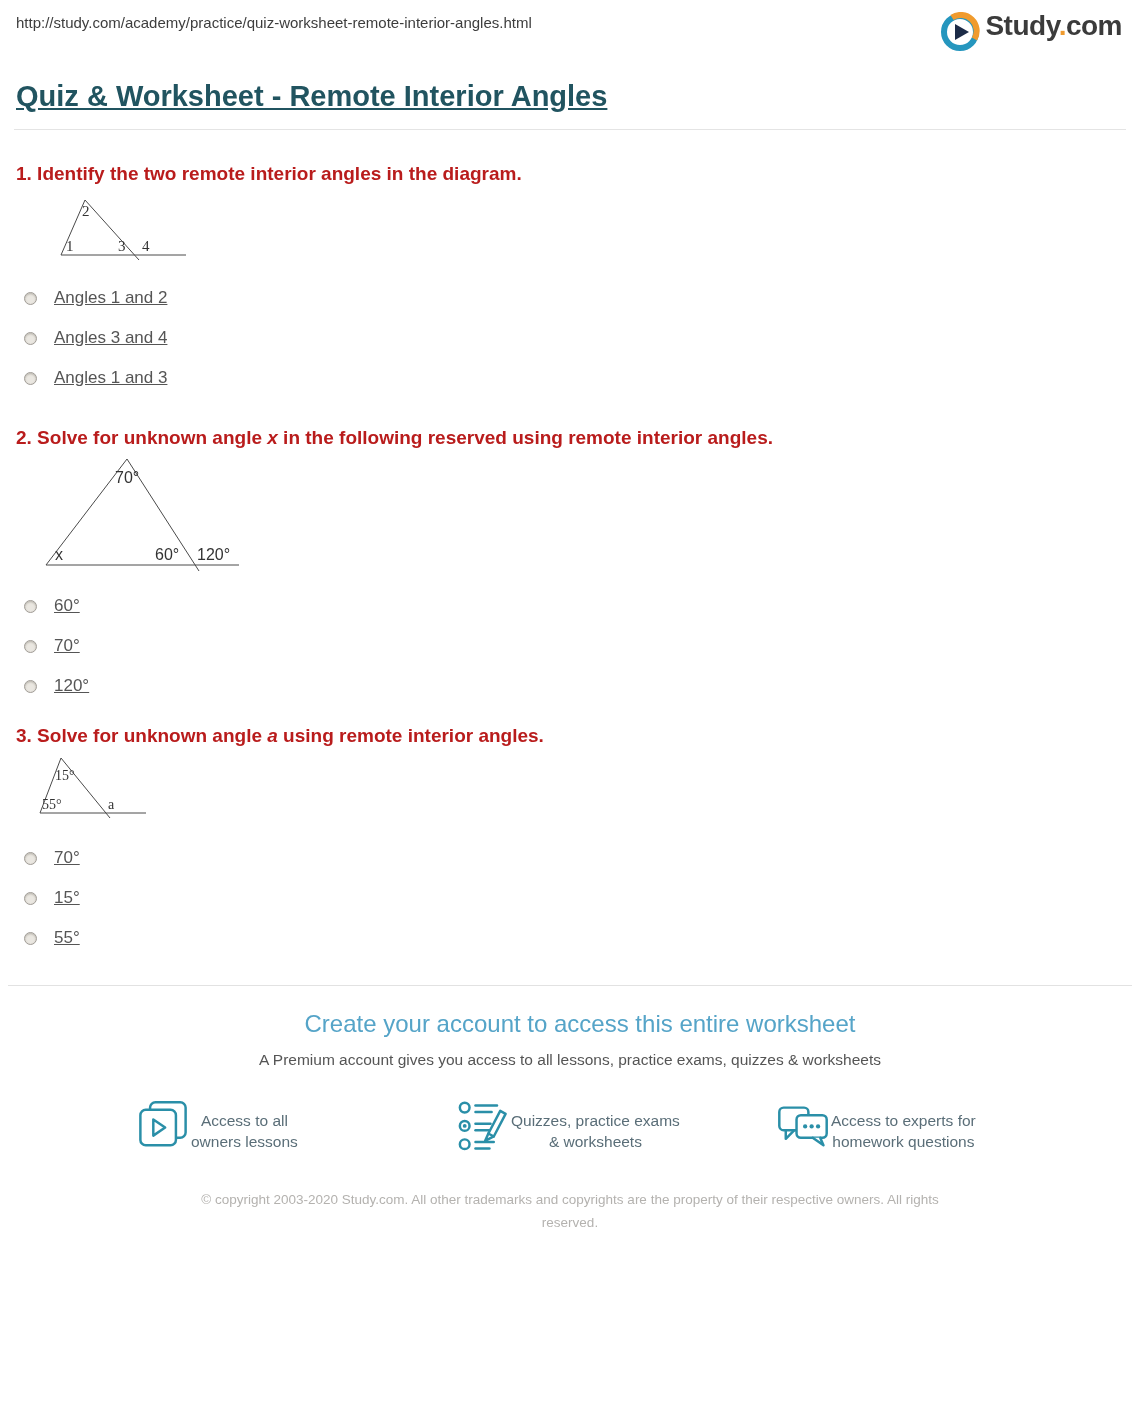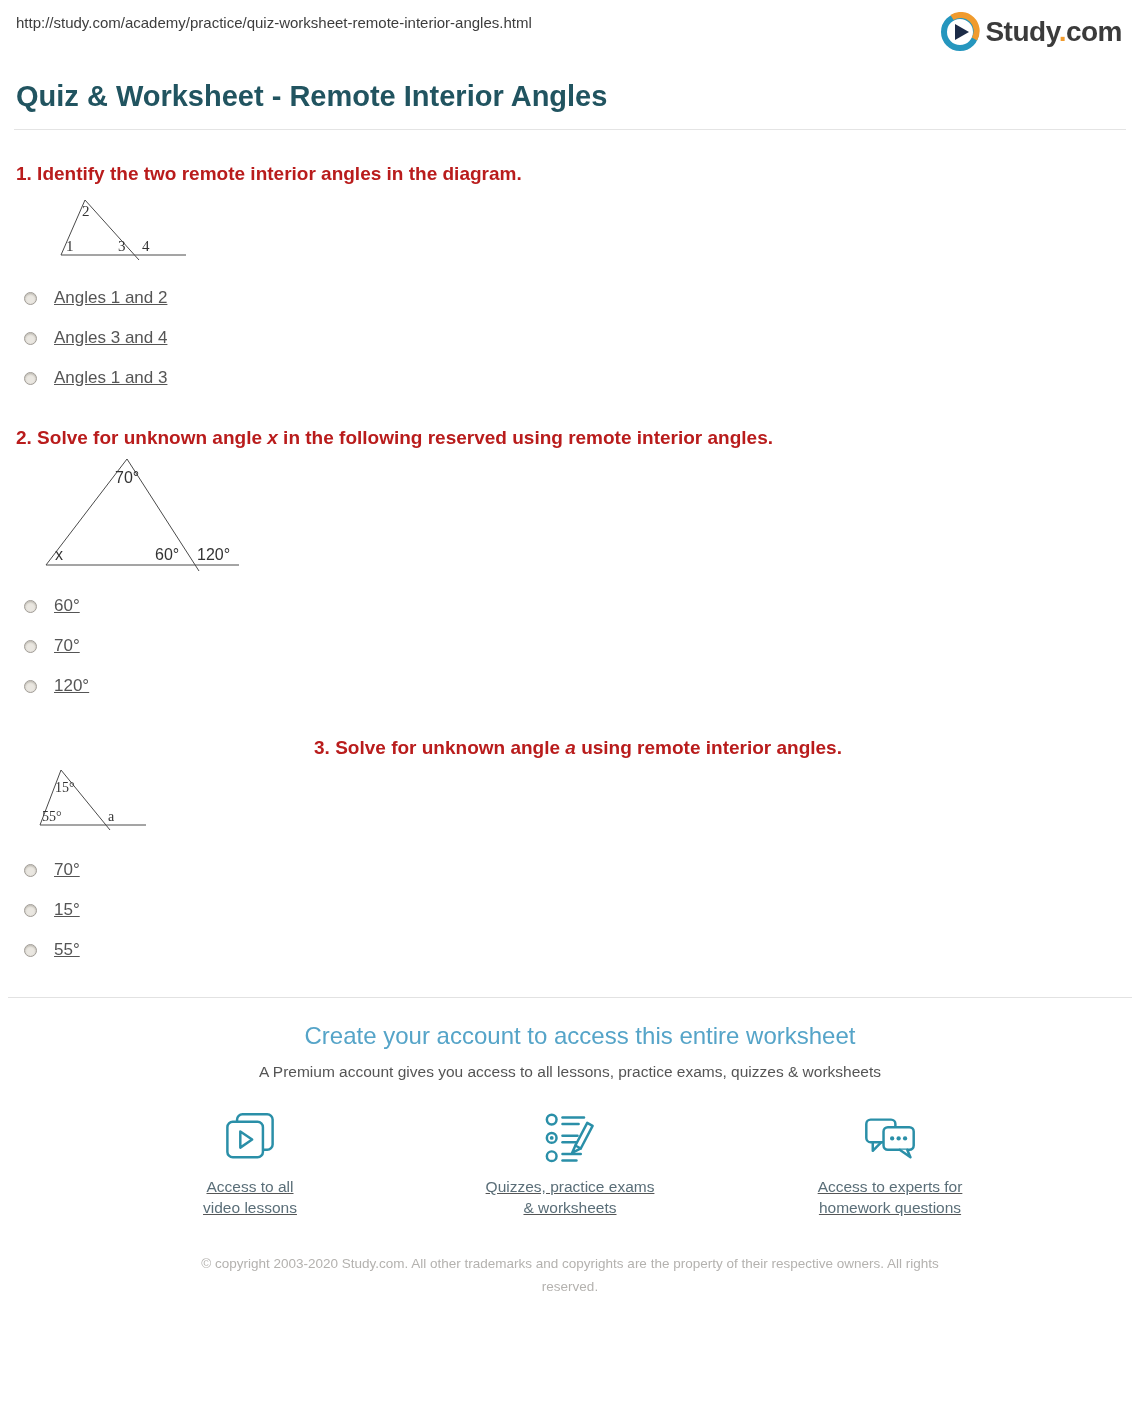--- a/index.html
+++ b/index.html
@@ -2,35 +2,35 @@
 <html><head>
 <meta charset="utf-8">
 <style>
   * { margin: 0; padding: 0; box-sizing: border-box; }
   html, body { width: 1140px; background: #ffffff; font-family: "Liberation Sans", sans-serif; color: #555555; }
   body { height: 1406px; overflow: hidden; }
 
   
   .header { display: flex; justify-content: space-between; align-items: flex-start; padding: 12px 18px 0 16px; }
   .url-text { font-size: 15px; color: #3d3d3d; padding-top: 2px; }
-  .logo { display: flex; align-items: center; gap: 5px; }
+  .logo { display: flex; align-items: flex-start; gap: 5px; }
   .logo-text { font-size: 28px; font-weight: bold; color: #3b3b3b; letter-spacing: -0.5px; line-height: 1; }
   .logo-dot { color: #f09b2e; }
 
   
-  .page-title { margin: 28px 16px 0 16px; font-size: 29px; font-weight: bold; color: #215460; }
+  .page-title { margin: 28px 16px 0 16px; font-size: 29px; font-weight: bold; color: #215460; text-decoration: underline; }
   .title-divider { border: none; border-top: 1px solid #e4e4e4; margin: 16px 14px 0 14px; }
 
   
   .question { margin-left: 16px; }
   .q-heading { font-size: 19px; font-weight: bold; color: #b91c1c; }
   .q-heading em { font-style: italic; font-weight: bold; }
   .q1 { margin-top: 33px; }
   .q2 { margin-top: 38px; }
-  .q3 { margin-top: 40px; text-align: center; }
+  .q3 { margin-top: 28px; }
   .diagram { display: block; }
   .diagram line { stroke: #4a4a4a; stroke-width: 1; }
   .diagram text { fill: #333333; }
   .serif-label { font-family: "Liberation Serif", serif; font-size: 15px; }
   .serif-label-sm { font-family: "Liberation Serif", serif; font-size: 14px; }
   .sans-label { font-family: "Liberation Sans", sans-serif; font-size: 16px; }
   .d1 { margin: 10px 0 0 40px; }
   .d2 { margin: 4px 0 0 25px; }
   .d3 { margin: 8px 0 0 18px; }
 
@@ -39,21 +39,21 @@
   .radio { width: 13px; height: 13px; border-radius: 50%; border: 1px solid #a19d97; background: #eae7e1;
            box-shadow: inset 0 1px 2px rgba(120,115,105,0.45); margin-left: 8px; flex: 0 0 auto; cursor: pointer; }
   .option-label { margin-left: 17px; font-size: 17px; color: #555555; cursor: pointer; }
   .opts2 { margin-top: 20px; }
 
   
   .cta-divider { border: none; border-top: 1px solid #e2e2e2; margin: 36px 8px 0 8px; }
   .cta-title { margin-top: 24px; text-align: center; font-size: 24px; font-weight: 400; color: #55a4c8; padding-left: 20px; }
   .cta-subtitle { margin-top: 13px; text-align: center; font-size: 15.5px; color: #555555; }
   .features { margin-top: 30px; display: flex; justify-content: center; gap: 90px; }
-  .feature { width: 230px; display: flex; flex-direction: column; align-items: center; text-decoration: underline; }
+  .feature { width: 230px; display: flex; flex-direction: row; align-items: center; }
   .feature-icon { width: 56px; height: 56px; }
   .feature-icon path, .feature-icon rect, .feature-icon circle, .feature-icon polygon
     { stroke: #2a8fa8; stroke-width: 2.3; fill: none; stroke-linecap: round; stroke-linejoin: round; }
   .feature-icon .filled { fill: #2a8fa8; stroke: none; }
   .feature-icon .whitefill { fill: #ffffff; }
   .feature-label { margin-top: 10px; text-align: center; font-size: 15.5px; line-height: 1.35; color: #5a6e78; }
 
   .copyright { margin: 34px auto 0 auto; max-width: 760px; text-align: center; font-size: 13.5px; line-height: 1.7; color: #b4b2af; }
 </style>
 </head>
@@ -160,21 +160,21 @@
 
 <div class="features">
   <div class="feature">
     <svg class="feature-icon" viewBox="0 0 52 52">
       <rect x="14" y="3" width="33" height="33" rx="5"></rect>
       <rect class="whitefill" x="5" y="10" width="33" height="33" rx="5"></rect>
       <polygon points="17,19 28,26.5 17,34"></polygon>
     </svg>
     <div class="feature-label">
       <span>Access to all</span><br>
-      <span>video lessons</span>
+      <span>owners lessons</span>
     </div>
   </div>
   <div class="feature">
     <svg class="feature-icon" viewBox="0 0 52 52">
       <circle cx="9" cy="8" r="4.5"></circle>
       <circle cx="9" cy="25" r="4.5"></circle>
       <circle class="filled" cx="9" cy="25" r="1.8"></circle>
       <circle cx="9" cy="42" r="4.5"></circle>
       <path d="M19 6 H39"></path>
       <path d="M19 12 H34"></path>

